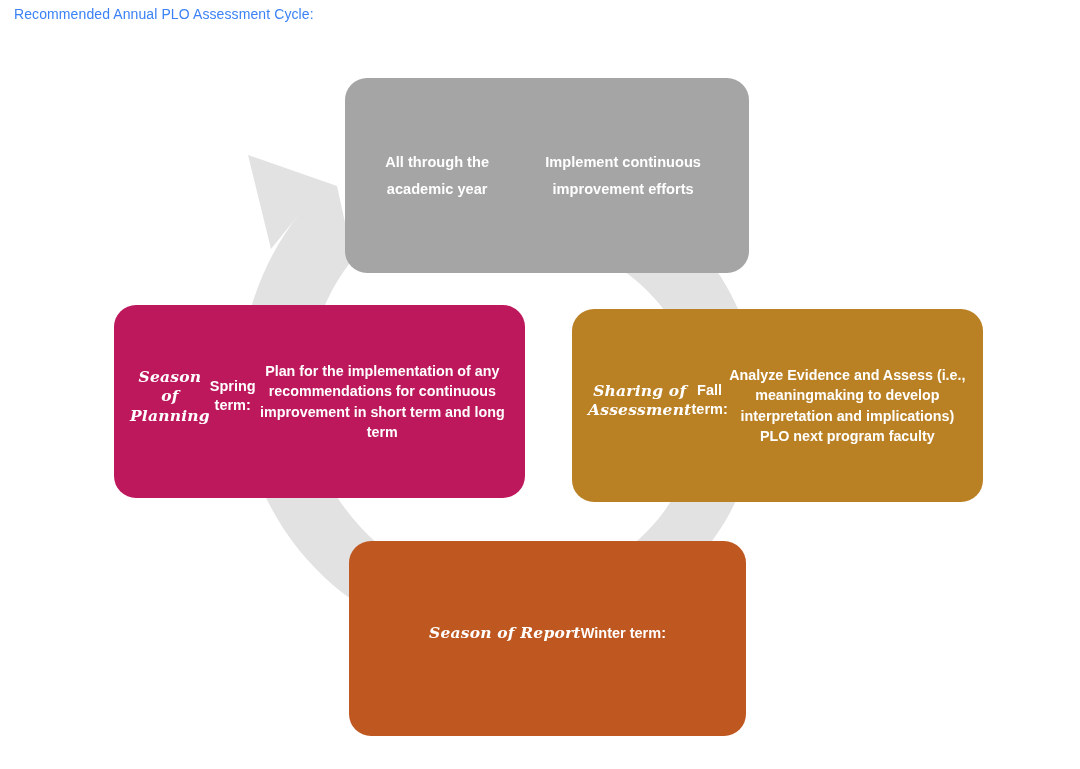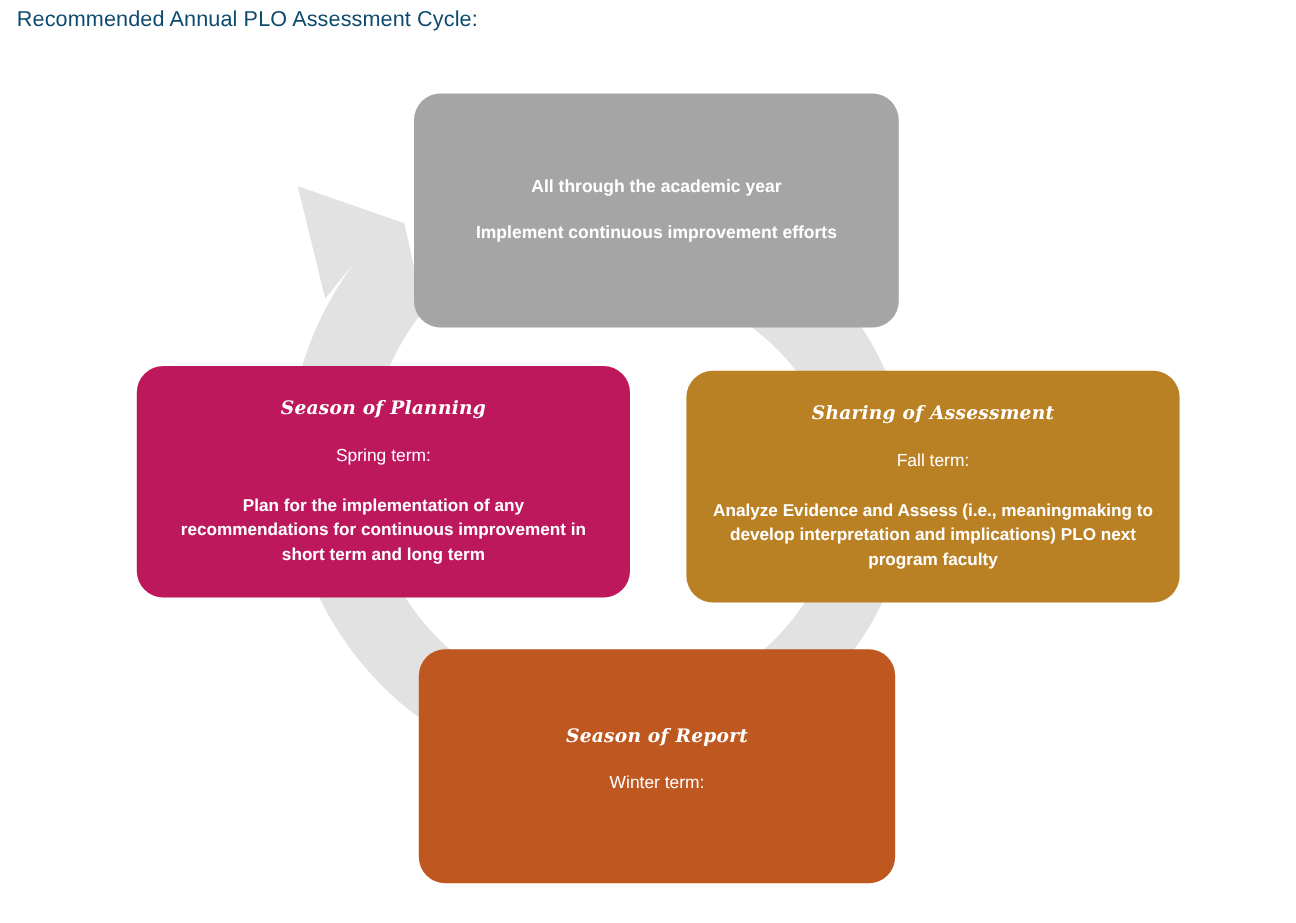--- a/index.html
+++ b/index.html
@@ -15,24 +15,24 @@
     font-family: "Liberation Sans", sans-serif;
     color: #1a1a1a;
     overflow: hidden;
     position: relative;
   }
 
   #page-title {
     position: absolute;
     left: 14px;
     top: 6px;
-    font-size: 18px;
+    font-size: 14px;
     font-weight: 400;
     letter-spacing: 0.1px;
-    color: #0c4a6e;
+    color: #3b82f6;
     white-space: nowrap;
   }
 
   #diagram {
     position: absolute;
     left: 0;
     top: 0;
     width: 1080px;
     height: 769px;
   }
@@ -44,41 +44,40 @@
     width: 1080px;
     height: 769px;
     pointer-events: none;
   }
 
   .node {
     position: absolute;
     border-radius: 22px;
     color: #ffffff;
     display: flex;
-    flex-direction: column;
+    flex-direction: row;
     align-items: center;
     justify-content: center;
     text-align: center;
     padding: 10px 16px;
-    gap: 11px;
   }
 
   .node-heading {
     font-family: "DejaVu Serif", "Liberation Serif", serif;
     font-style: italic;
     font-weight: 700;
     font-size: 15.5px;
     line-height: 1.25;
     margin-bottom: 11px;
     letter-spacing: 0.2px;
   }
 
   .node-term {
     font-size: 14.5px;
-    font-weight: 400;
+    font-weight: 700;
     line-height: 1.3;
     margin-bottom: 11px;
   }
 
   .node-body {
     font-size: 14.3px;
     font-weight: 700;
     line-height: 1.42;
     max-width: 100%;
   }

